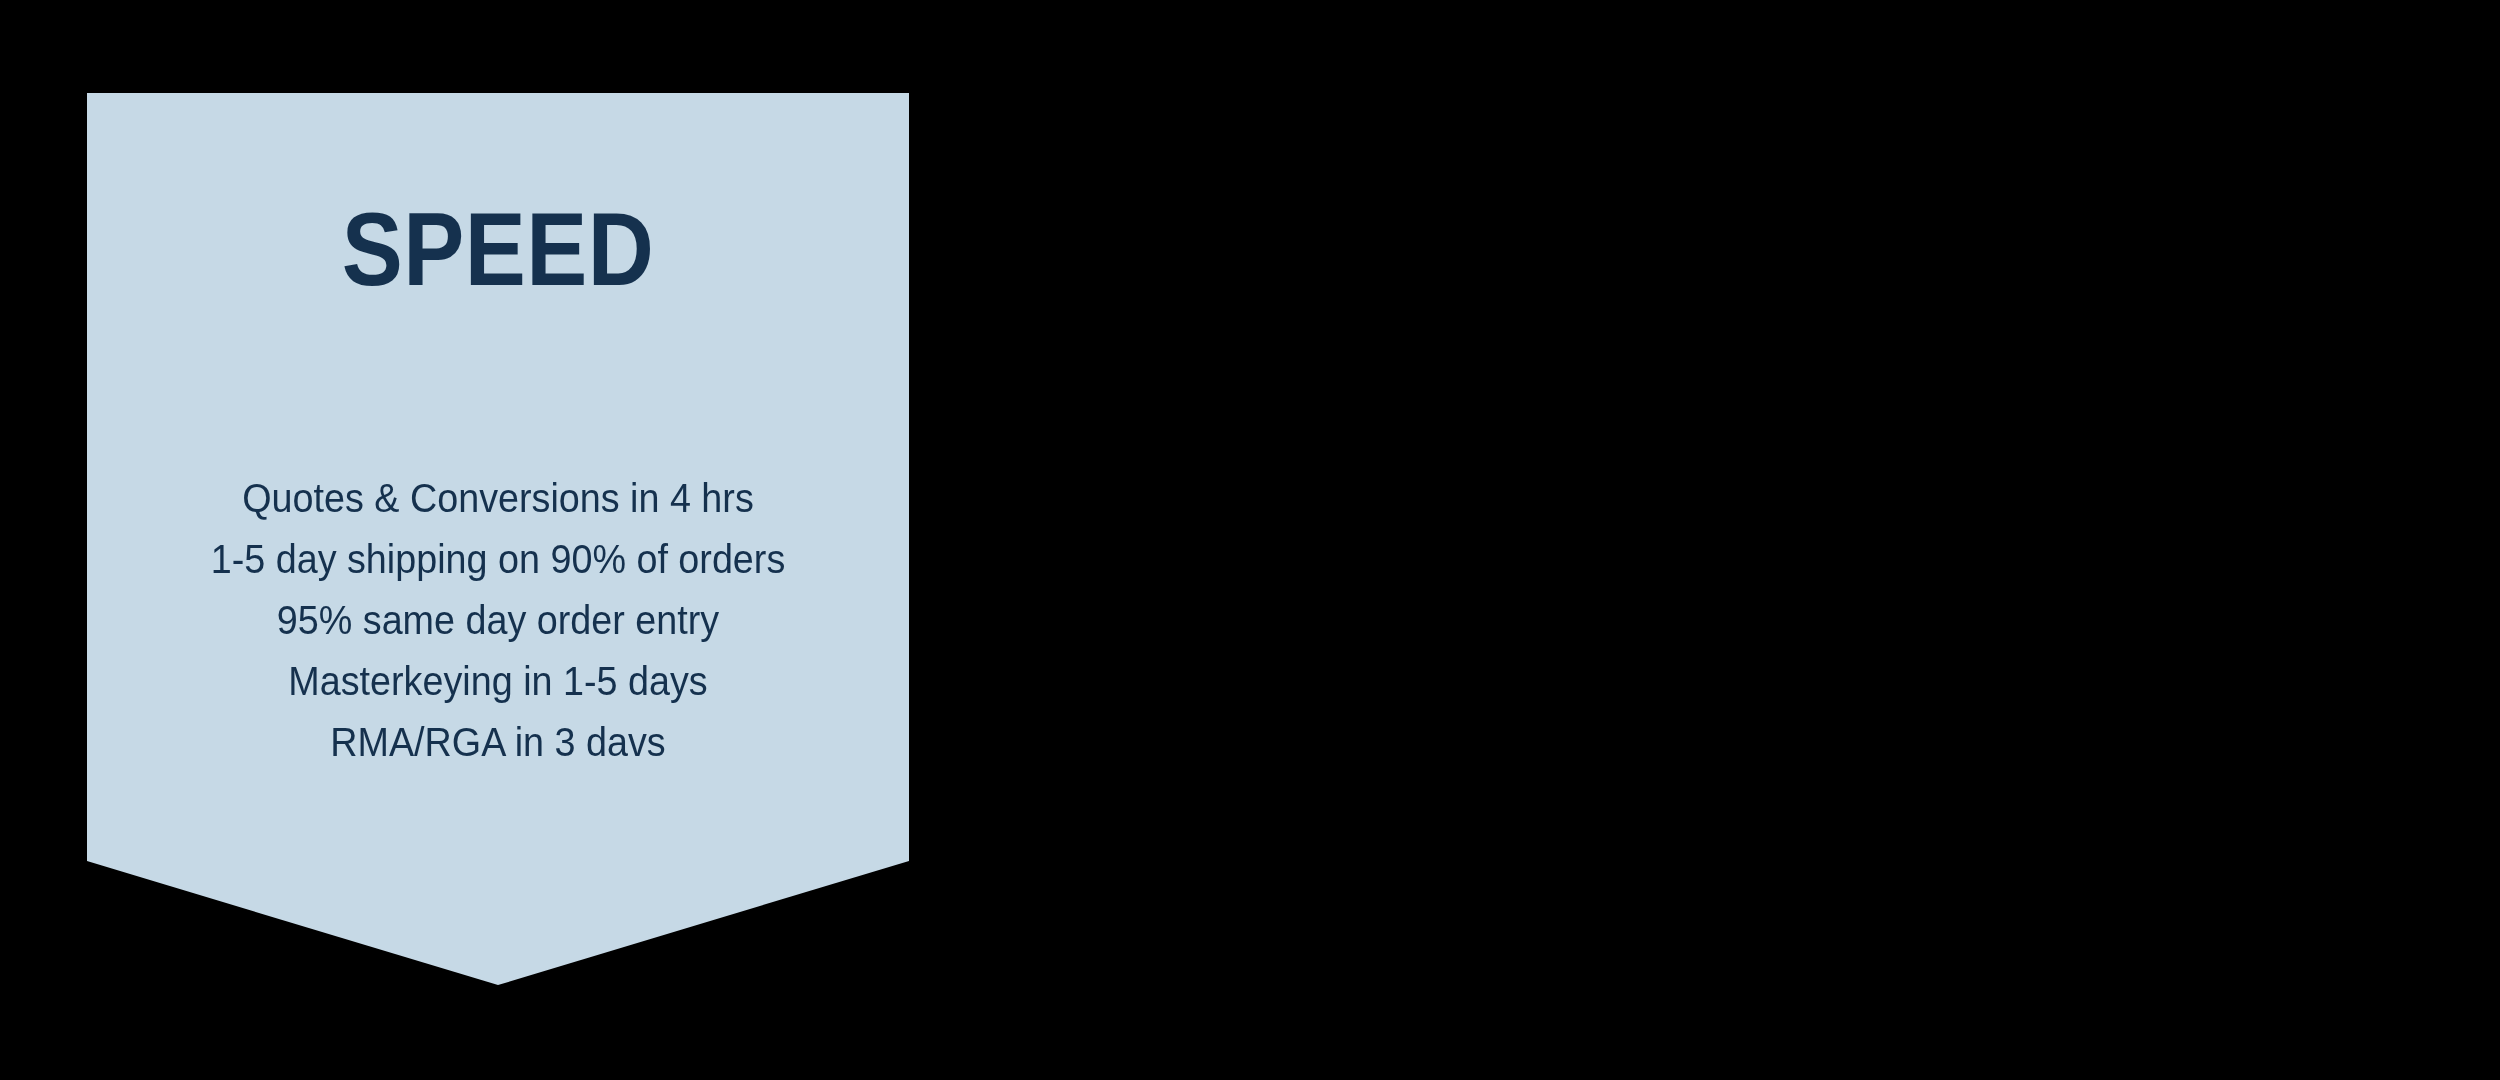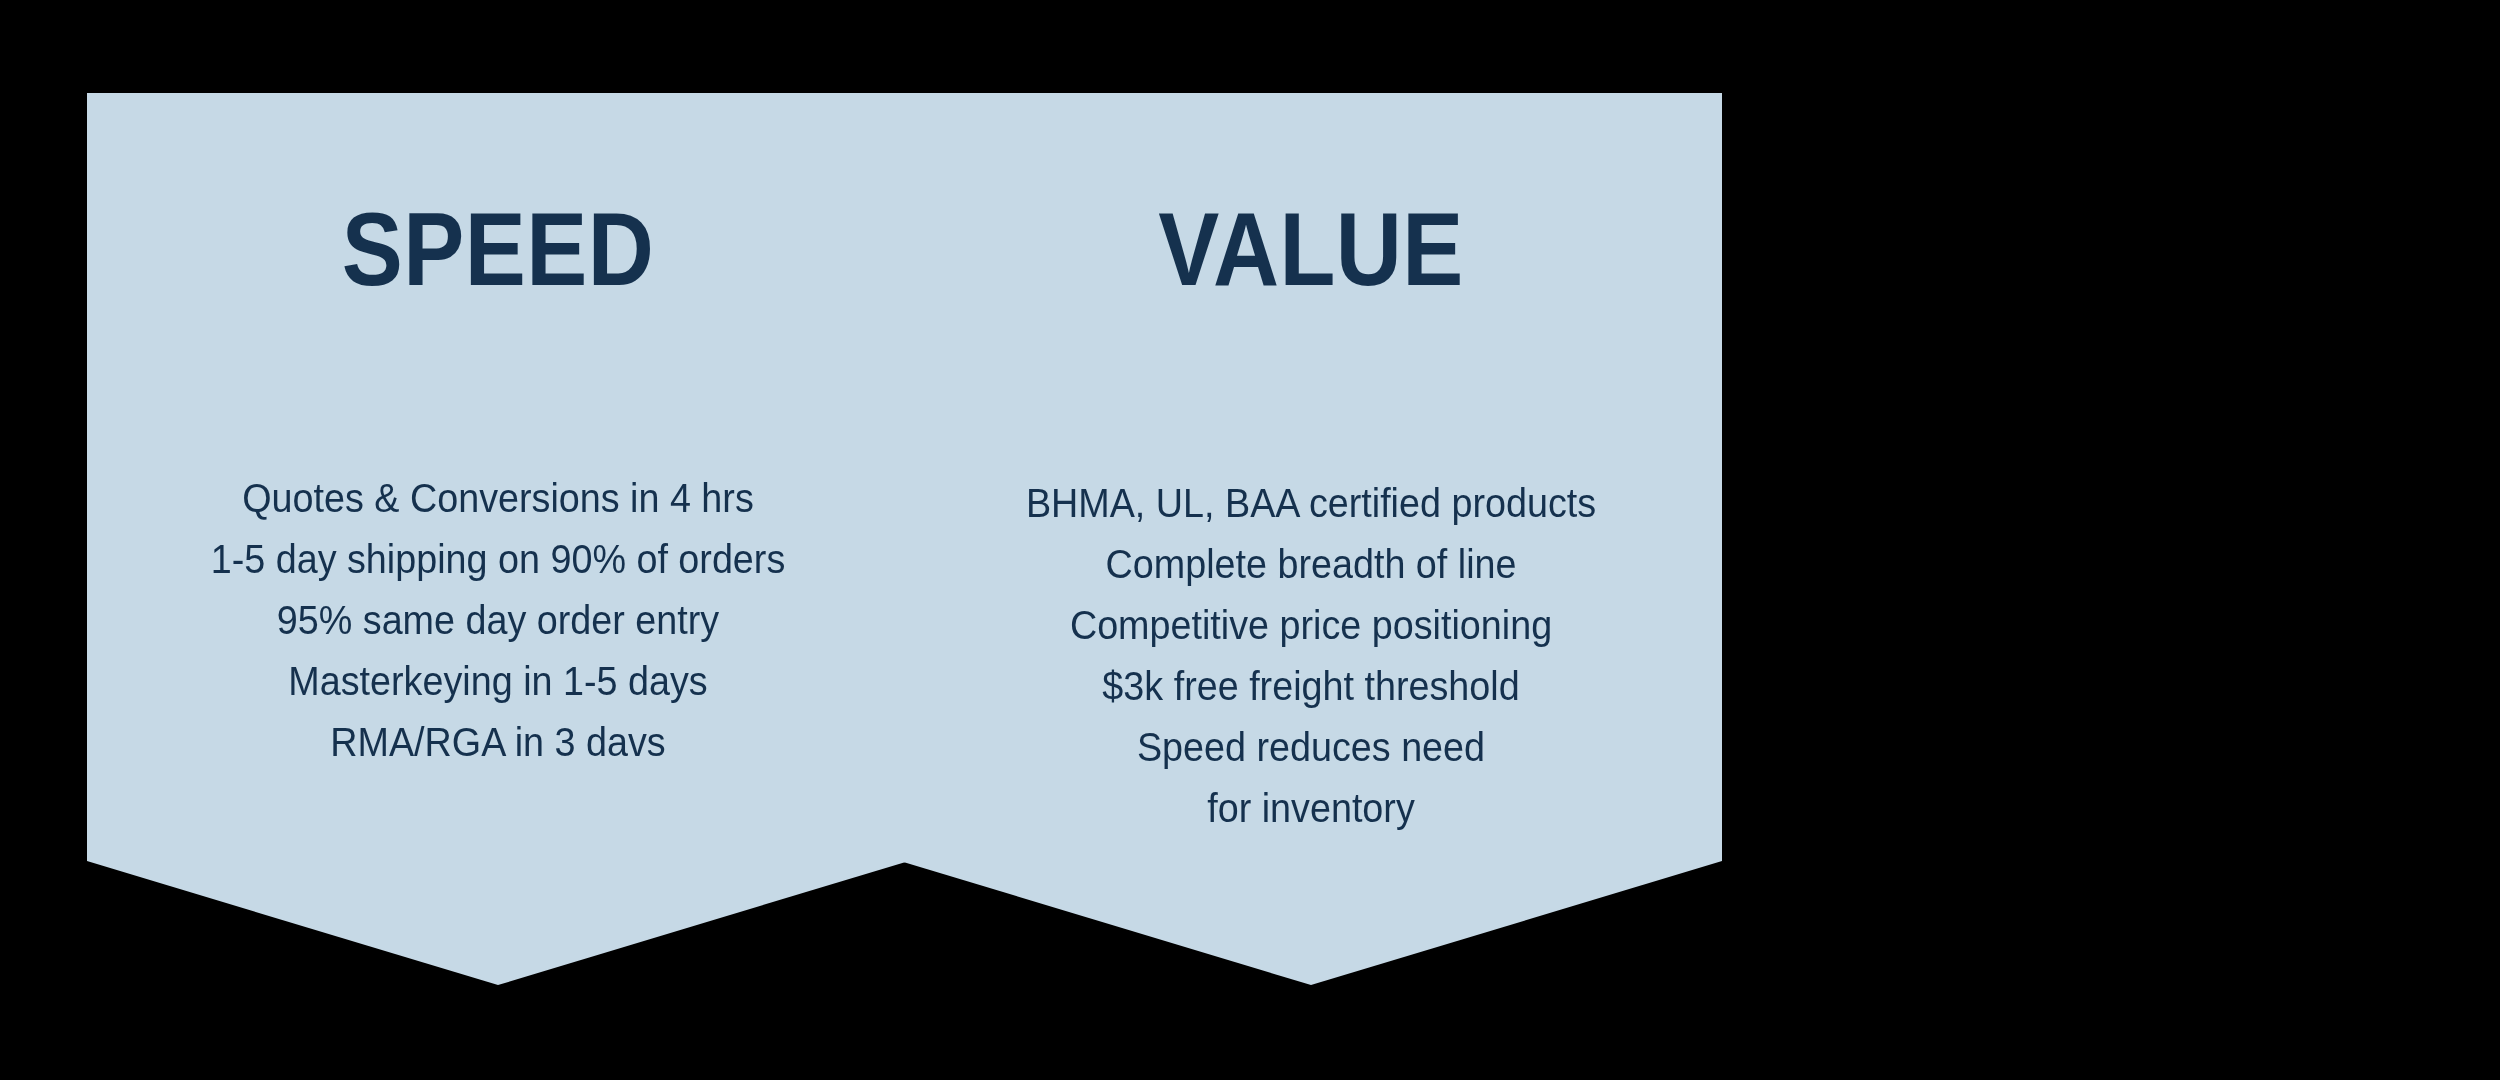--- a/index.html
+++ b/index.html
@@ -78,26 +78,15 @@
     <div class="banner-heading">SPEED</div>
     <div class="banner-body body-1">
       <div class="body-line">Quotes &amp; Conversions in 4 hrs</div>
       <div class="body-line">1-5 day shipping on 90% of orders</div>
       <div class="body-line">95% same day order entry</div>
       <div class="body-line">Masterkeying in 1-5 days</div>
       <div class="body-line">RMA/RGA in 3 davs</div>
     </div>
   </div>
 
-  <div class="banner banner-2">
-    <div class="banner-heading">VALUE</div>
-    <div class="banner-body body-2">
-      <div class="body-line">BHMA, UL, BAA certified products</div>
-      <div class="body-line">Complete breadth of line</div>
-      <div class="body-line">Competitive price positioning</div>
-      <div class="body-line">$3k free freight threshold</div>
-      <div class="body-line">Speed reduces need</div>
-      <div class="body-line">for inventory</div>
-    </div>
-  </div>
 
 
 </div>
 
 </body></html>

